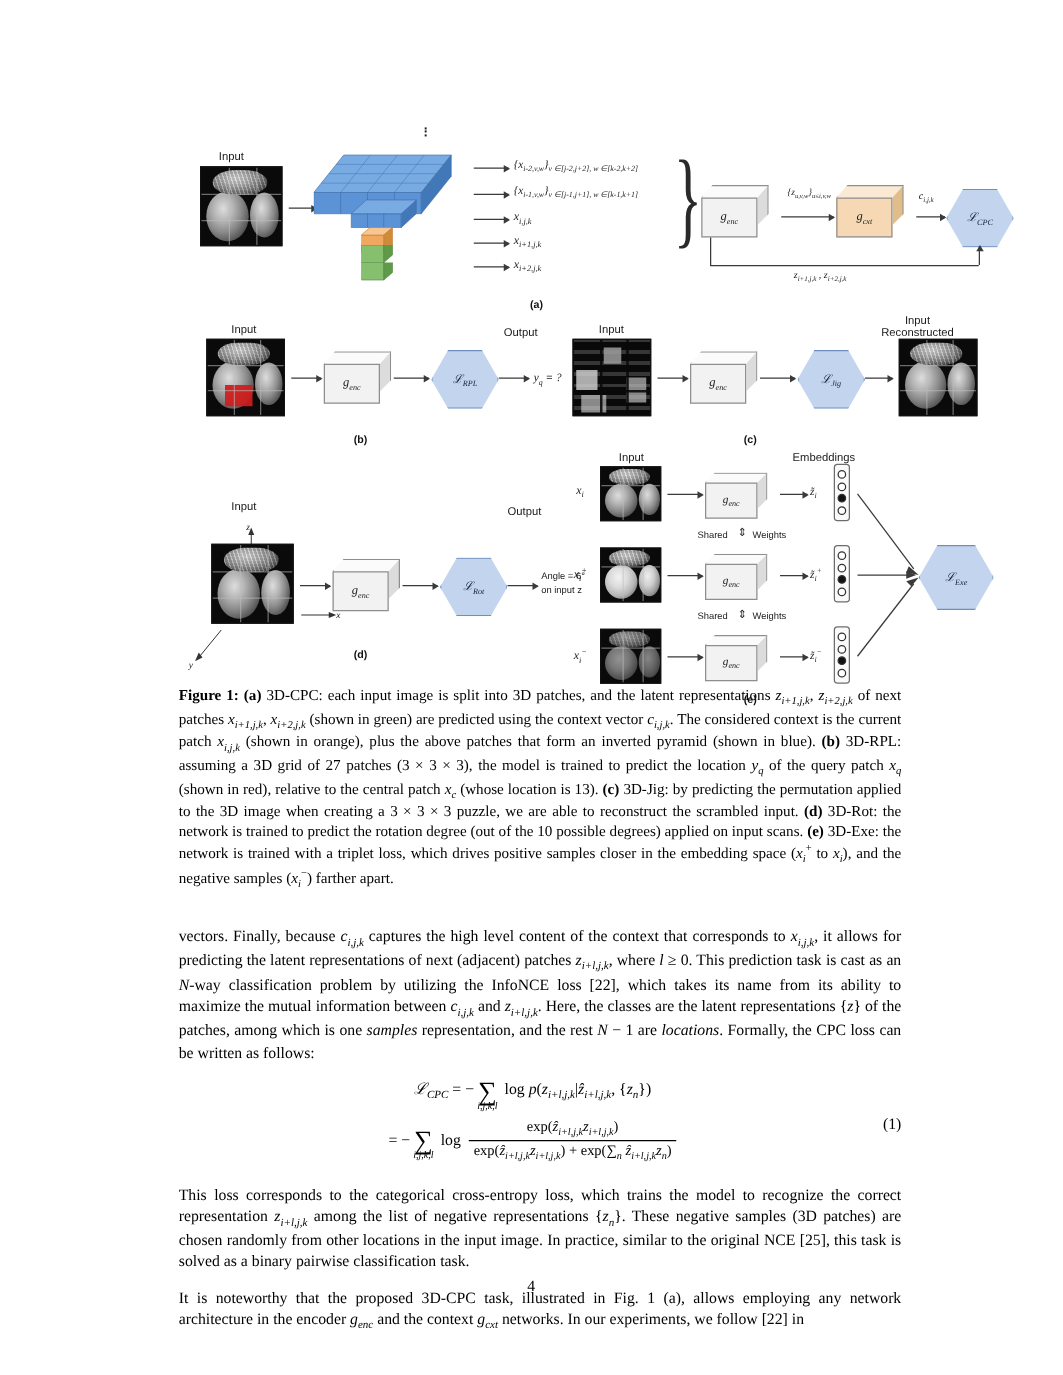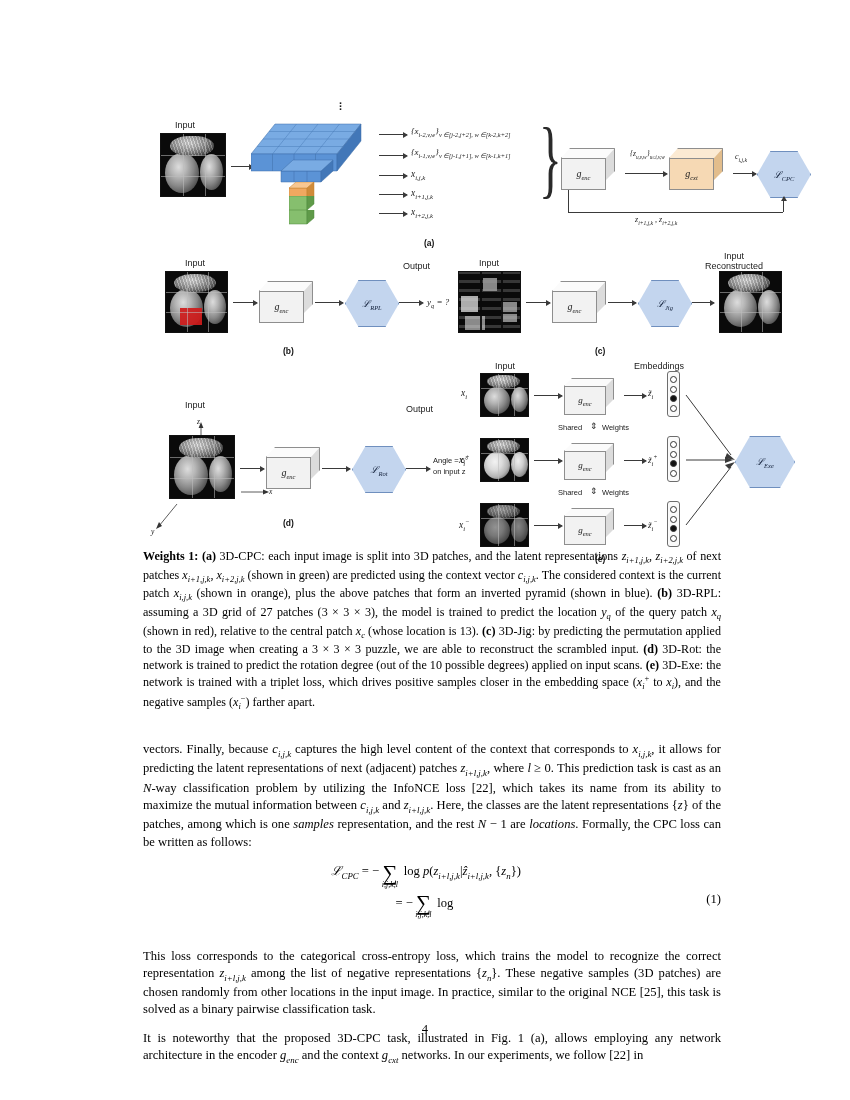--- a/index.html
+++ b/index.html
@@ -657,21 +657,21 @@
         <div class="hex" style="left:592px; top:348px; width:58px; height:50px;">
           <span>ℒ<sub>Exe</sub></span>
         </div>
 
         <div class="panel-tag" style="left:452px; top:466px;">(e)</div>
       </div>
 
     </div>
 
     <div class="caption">
-      <span class="bf">Weights 1:</span>
+      <span class="bf">Figure 1:</span>
       <span>
         <span class="bf">(a)</span> 3D-CPC: each input image is split into 3D patches, and the latent representations
         <span class="mi">z</span><sub class="mi">i+1,j,k</sub>, <span class="mi">z</span><sub class="mi">i+2,j,k</sub>
         of next patches <span class="mi">x</span><sub class="mi">i+1,j,k</sub>, <span class="mi">x</span><sub class="mi">i+2,j,k</sub>
         (shown in green) are predicted using the context vector <span class="mi">c</span><sub class="mi">i,j,k</sub>.
         The considered context is the current patch <span class="mi">x</span><sub class="mi">i,j,k</sub> (shown in orange),
         plus the above patches that form an inverted pyramid (shown in blue).
         <span class="bf">(b)</span> 3D-RPL: assuming a 3D grid of 27 patches (3 × 3 × 3), the model is trained to predict
         the location <span class="mi">y</span><sub class="mi">q</sub> of the query patch <span class="mi">x</span><sub class="mi">q</sub>
         (shown in red), relative to the central patch <span class="mi">x</span><sub class="mi">c</sub> (whose location is 13).
@@ -702,20 +702,24 @@
     <div class="eqwrap">
       <div class="eq" style="top:0;">
         <span class="mi">ℒ</span><sub class="mi">CPC</sub> = −
         <span class="sum">∑<span class="sublim">i,j,k,l</span></span>
         &nbsp;log <span class="mi">p</span>(<span class="mi">z</span><sub class="mi">i+l,j,k</sub>|<span class="mi">ẑ</span><sub class="mi">i+l,j,k</sub>, {<span class="mi">z</span><sub class="mi">n</sub>})
       </div>
       <div class="eq" style="top:33px;">
         <span style="display:inline-block; vertical-align:middle;">= −</span>
         <span class="sum" style="vertical-align:middle;">∑<span class="sublim">i,j,k,l</span></span>
         <span style="display:inline-block; vertical-align:middle;">&nbsp;log&nbsp;</span>
+        <span class="frac">
+          <span class="num">exp(<span class="mi">ẑ</span><sub class="mi">i+l,j,k</sub><span class="mi">z</span><sub class="mi">i+l,j,k</sub>)</span>
+          <span class="den">exp(<span class="mi">ẑ</span><sub class="mi">i+l,j,k</sub><span class="mi">z</span><sub class="mi">i+l,j,k</sub>) + exp(∑<sub class="mi">n</sub> <span class="mi">ẑ</span><sub class="mi">i+l,j,k</sub><span class="mi">z</span><sub class="mi">n</sub>)</span>
+        </span>
       </div>
       <div class="eqnum">(1)</div>
     </div>
 
     <p class="body">
       This loss corresponds to the categorical cross-entropy loss, which trains the model to recognize the correct
       representation <span class="mi">z</span><sub class="mi">i+l,j,k</sub> among the list of negative representations
       {<span class="mi">z</span><sub class="mi">n</sub>}. These negative samples (3D patches) are chosen randomly from other
       locations in the input image. In practice, similar to the original NCE [25], this task is solved as a binary pairwise
       classification task.

